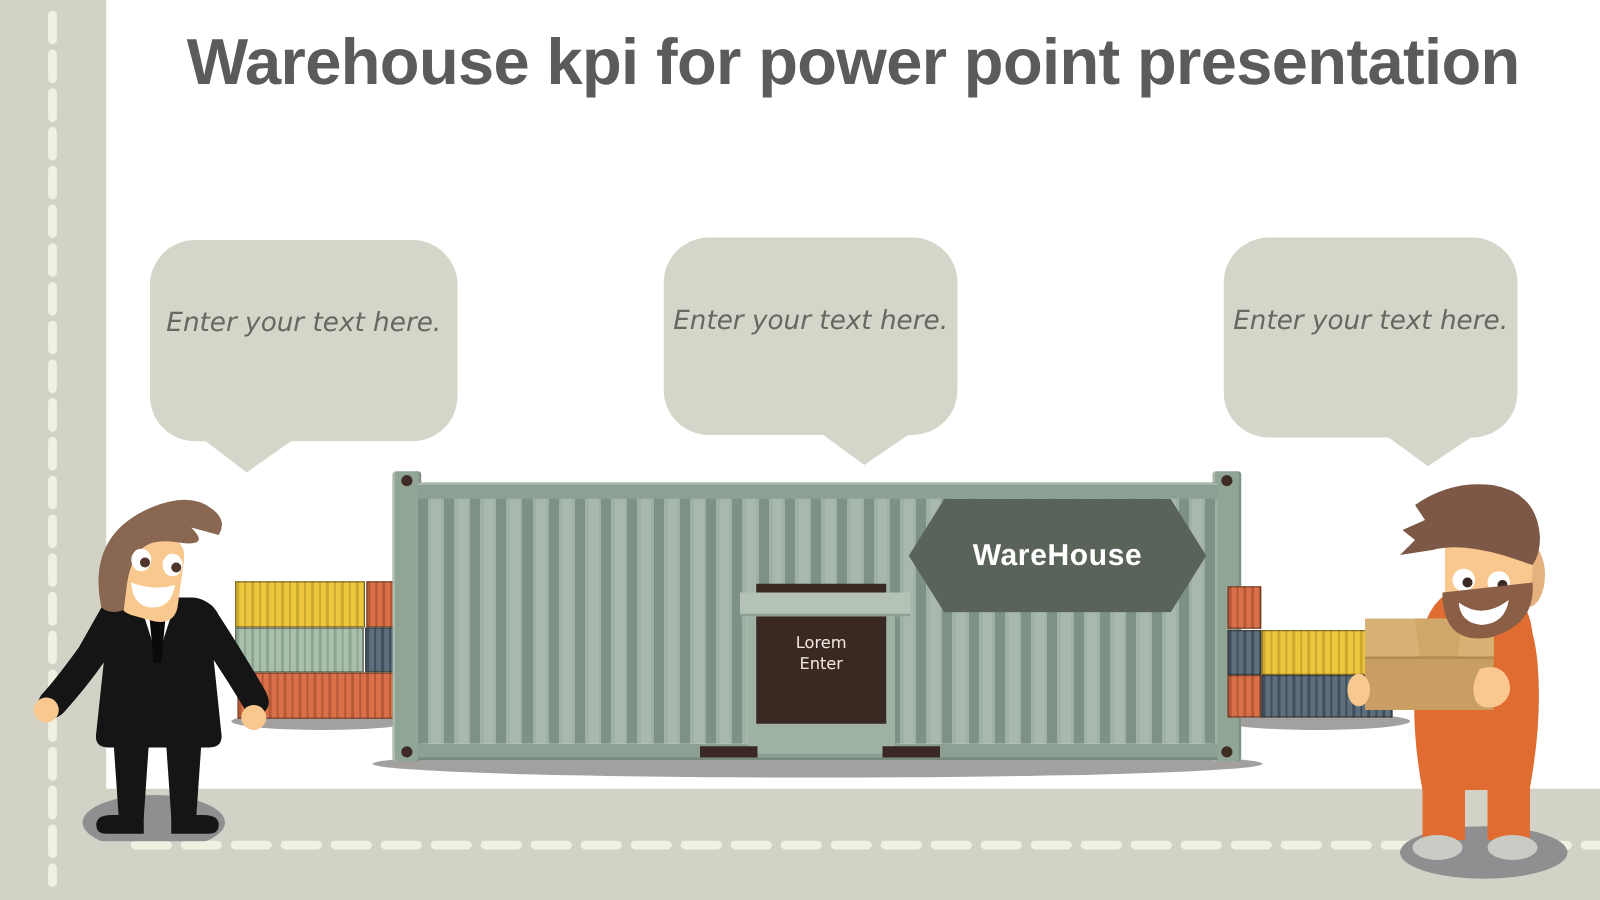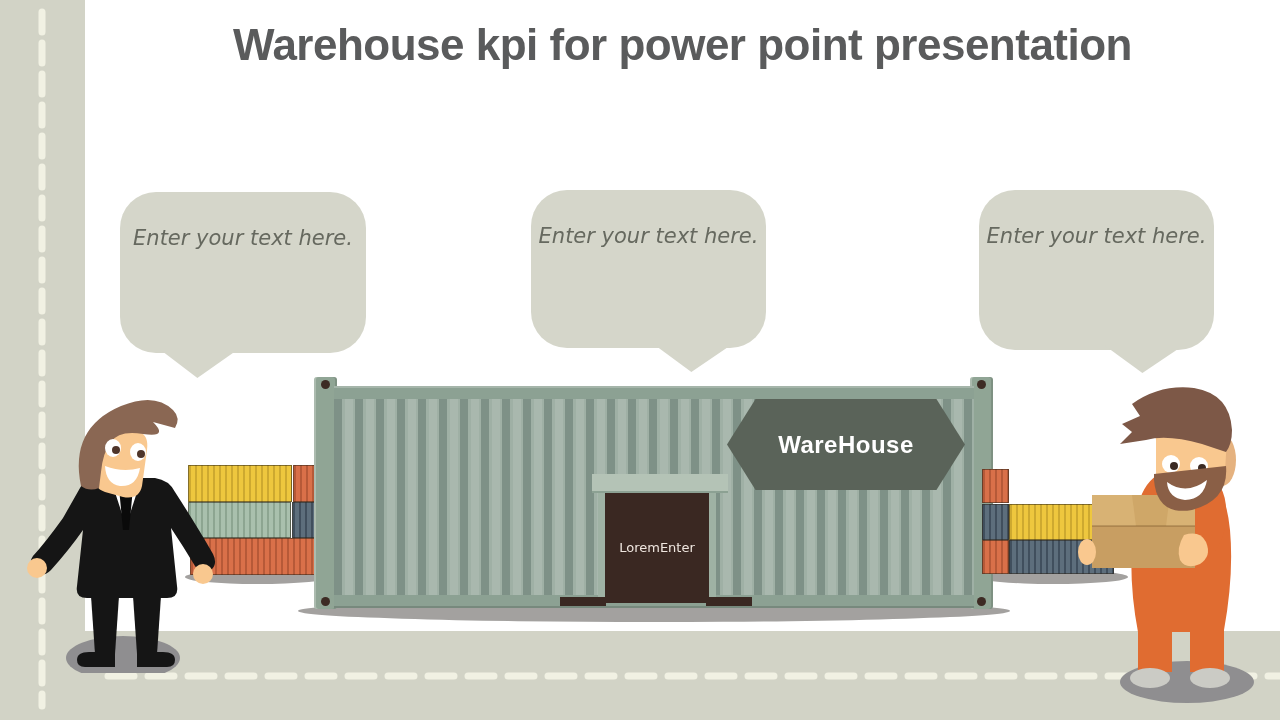--- a/index.html
+++ b/index.html
@@ -6,25 +6,25 @@
   #slide{position:relative;width:1280px;height:720px;overflow:hidden;background:#ffffff;
          font-family:"Liberation Sans", sans-serif;}
 
   
   .band-left{position:absolute;left:0;top:0;width:85px;height:720px;background:var(--road);z-index:1;}
   .band-bottom{position:absolute;left:0;top:631px;width:1280px;height:89px;background:var(--road);z-index:1;}
   .dash-svg{position:absolute;left:0;top:0;width:1280px;height:720px;z-index:2;pointer-events:none;}
 
   
   .title{position:absolute;left:85px;right:0;top:20px;text-align:center;z-index:3;
-         font-size:44px;font-weight:bold;letter-spacing:-0.5px;color:var(--title-text);}
+         font-size:52px;font-weight:bold;letter-spacing:-0.5px;color:var(--title-text);}
 
   
   .bubble{position:absolute;background:var(--bubble);border-radius:36px;z-index:3;}
-  .bubble .btext{display:block;padding-top:34px;text-align:center;
+  .bubble .btext{display:block;padding-top:54px;text-align:center;
          font-family:"DejaVu Sans", sans-serif;font-style:italic;
          font-size:21px;color:var(--bubble-text);}
   .tail{position:absolute;background:var(--bubble);z-index:3;
         clip-path:polygon(0 0,100% 0,48% 100%);}
   .b1{left:120px;top:192px;width:246px;height:161px;}
   .t1{left:158px;top:348px;width:82px;height:30px;}
   .b2{left:531px;top:190px;width:235px;height:158px;}
   .t2{left:652px;top:343px;width:82px;height:29px;}
   .b3{left:979px;top:190px;width:235px;height:160px;}
   .t3{left:1104px;top:345px;width:80px;height:28px;}
@@ -49,22 +49,22 @@
   .wh-rail.bot{top:595px;box-shadow:inset 0 -2px 0 rgba(0,0,0,0.15);}
   .wh-post{position:absolute;top:377px;width:23px;height:232px;background:var(--wh-post);border-radius:3px;
            box-shadow:inset 2px 0 0 rgba(255,255,255,0.25), inset -2px 0 0 rgba(0,0,0,0.12);}
   .wh-post.left{left:314px;}
   .wh-post.right{left:970px;}
   .bolt{position:absolute;left:7px;width:9px;height:9px;border-radius:50%;background:#3d2b24;}
   .bolt.top{top:3px;}
   .bolt.bot{top:220px;}
   .wh-doorframe{position:absolute;left:598px;top:479px;width:118px;height:124px;background:#9fb2a4;}
   .wh-lintel{position:absolute;left:592px;top:474px;width:136px;height:17px;background:#b4c3b6;border-bottom:2px solid #8ca193;}
-  .wh-door{position:absolute;left:605px;top:491px;width:104px;height:112px;background:var(--door);
-           display:flex;flex-direction:row;align-items:center;justify-content:center;}
+  .wh-door{position:absolute;left:605px;top:467px;width:104px;height:112px;background:var(--door);
+           display:flex;flex-direction:column;align-items:center;justify-content:center;}
   .wh-door span{display:block;font-size:13px;line-height:17px;color:var(--door-text);font-family:"DejaVu Sans",sans-serif;}
   .wh-vent{position:absolute;top:597px;width:46px;height:9px;background:var(--door);}
   .wh-vent.v1{left:560px;}
   .wh-vent.v2{left:706px;}
   .wh-sign{position:absolute;left:727px;top:399px;width:238px;height:91px;background:var(--sign-bg);
            clip-path:polygon(0 50%,12% 0,88% 0,100% 50%,88% 100%,12% 100%);
            display:flex;align-items:center;justify-content:center;}
   .wh-sign span{color:var(--sign-text);font-size:24px;font-weight:bold;letter-spacing:0.5px;}
 
   .char{position:absolute;z-index:7;}

